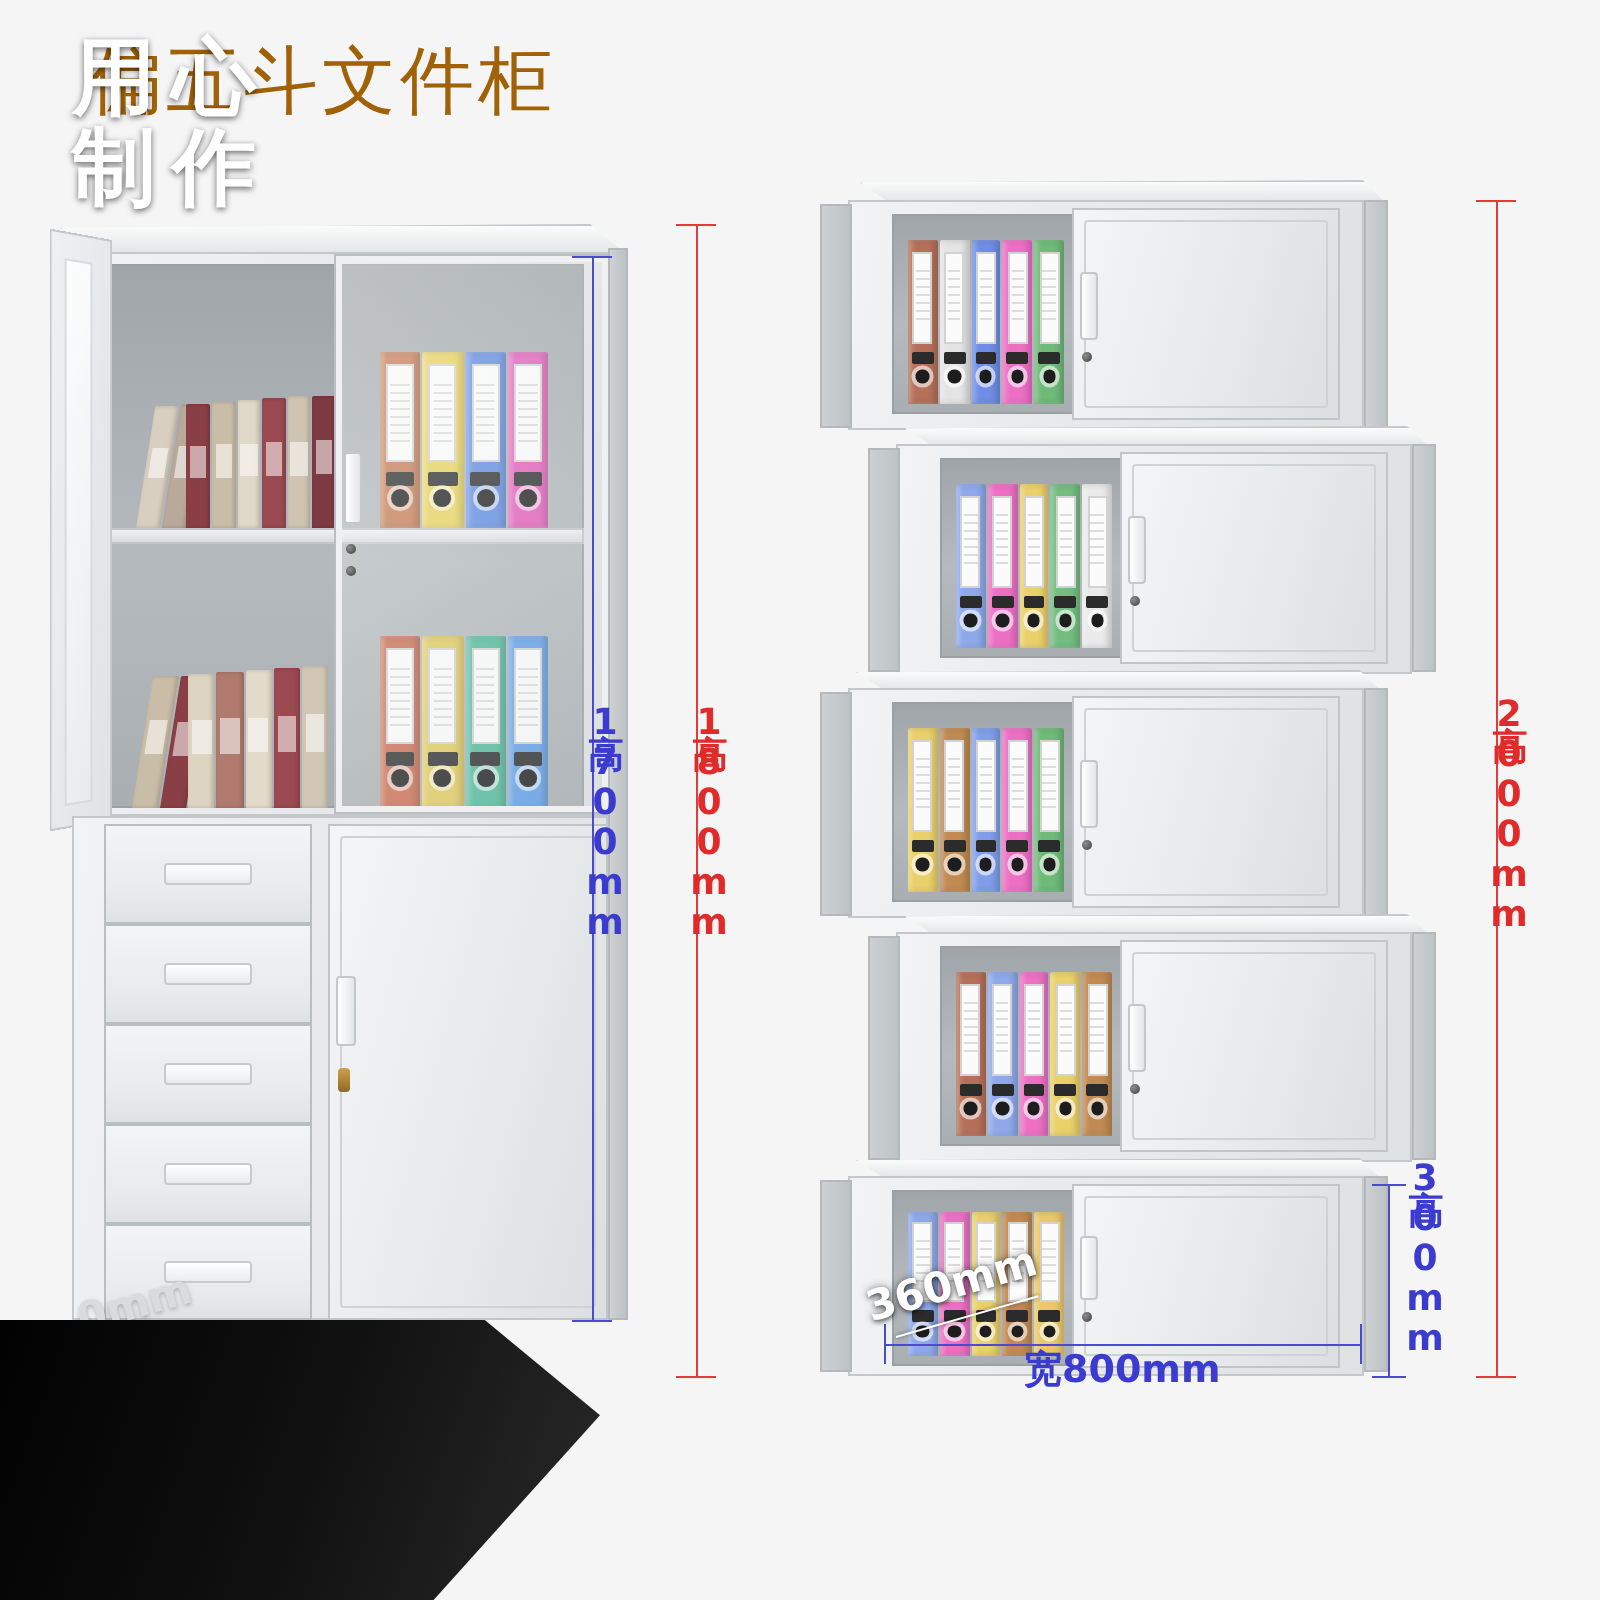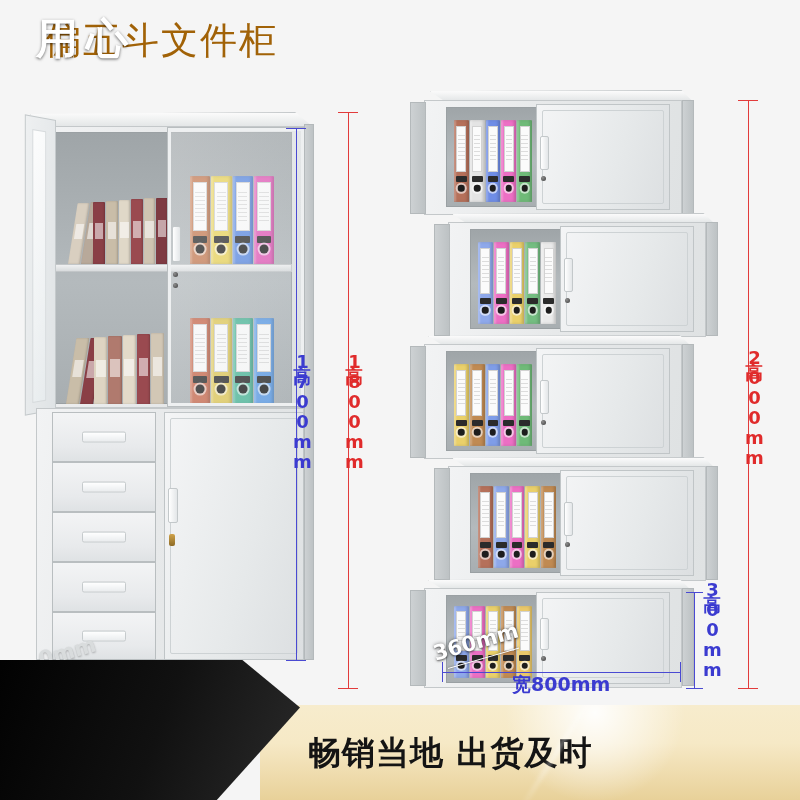--- a/index.html
+++ b/index.html
@@ -562,22 +562,20 @@
   <div class="dim">
     <div class="dim-line-h bl-line" style="left:442px;top:672px;width:238px;"></div>
     <div class="dim-cap-v bl-line" style="left:442px;top:662px;height:20px;"></div>
     <div class="dim-cap-v bl-line" style="left:680px;top:662px;height:20px;"></div>
     <div class="dim-text-h blue" style="left:512px;top:672px;">宽800mm</div>
   </div>
 
   <div class="depth-arrow" style="left:448px;top:668px;width:74px;"></div>
   <div class="dim-depth" style="left:432px;top:630px;">360mm</div>
 
-  <div id="banner-gold">
-    <div id="gold-text">畅销当地  出货及时</div>
-  </div>
 
   <div id="banner-black"></div>
   <div id="black-text">
     <span class="b-row">用心</span>
+    <span class="b-row">制作</span>
   </div>
 
 </div>
 
 </body></html>

